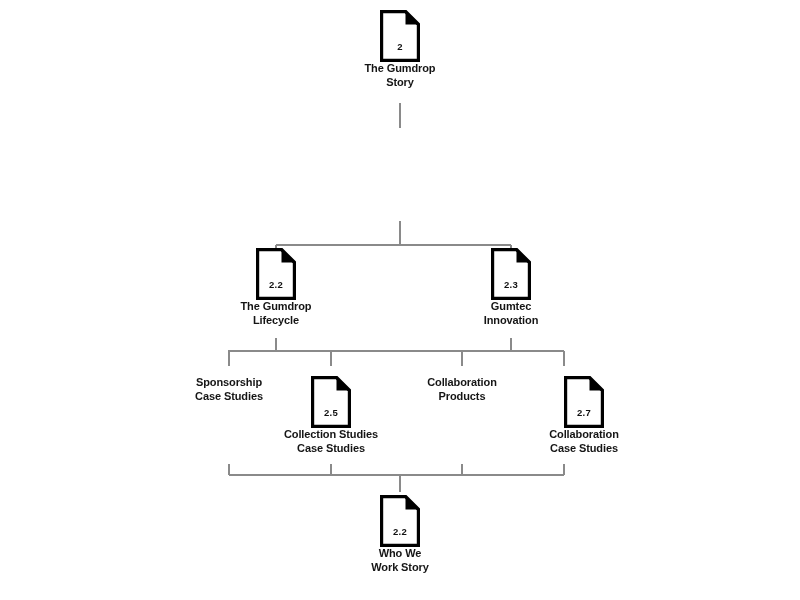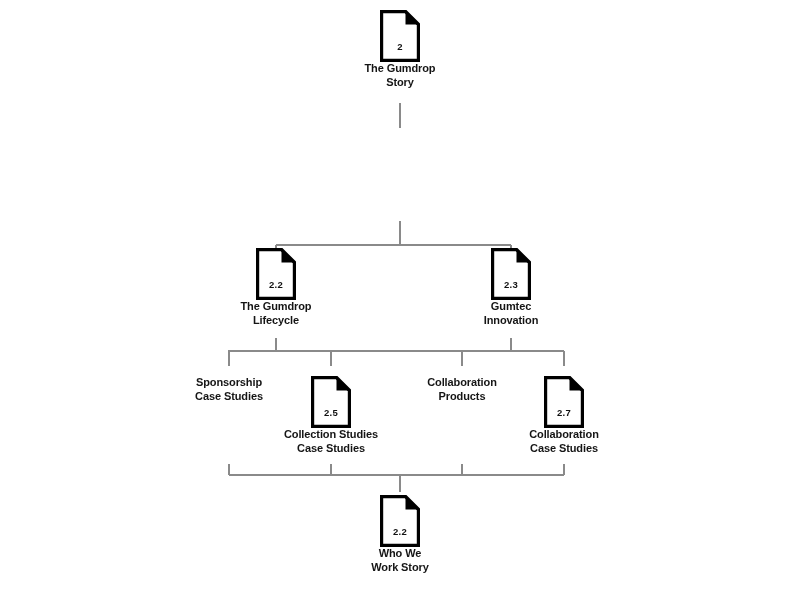--- a/index.html
+++ b/index.html
@@ -147,21 +147,21 @@
           </svg>
           <div class="doc-num">2.5</div>
         </div>
         <div class="node-label">Collection Studies
 Case Studies</div>
       </div>
       <div class="node" style="left: 462px; top: 376px;">
         <div class="node-label">Collaboration
 Products</div>
       </div>
-      <div class="node" style="left: 564px; top: 376px;">
+      <div class="node" style="left: 584px; top: 376px;">
         <div class="doc-icon">
           <svg viewBox="0 0 40 52" xmlns="http://www.w3.org/2000/svg">
             <path d="M1.5 1.5 H25.5 L38.5 14.5 V50.5 H1.5 Z" fill="#ffffff" stroke="#000000" stroke-width="3.4" stroke-linejoin="miter"></path>
             <path d="M25.5 1.5 L38.5 14.5 H25.5 Z" fill="#000000"></path>
           </svg>
           <div class="doc-num">2.7</div>
         </div>
         <div class="node-label">Collaboration
 Case Studies</div>
       </div>

